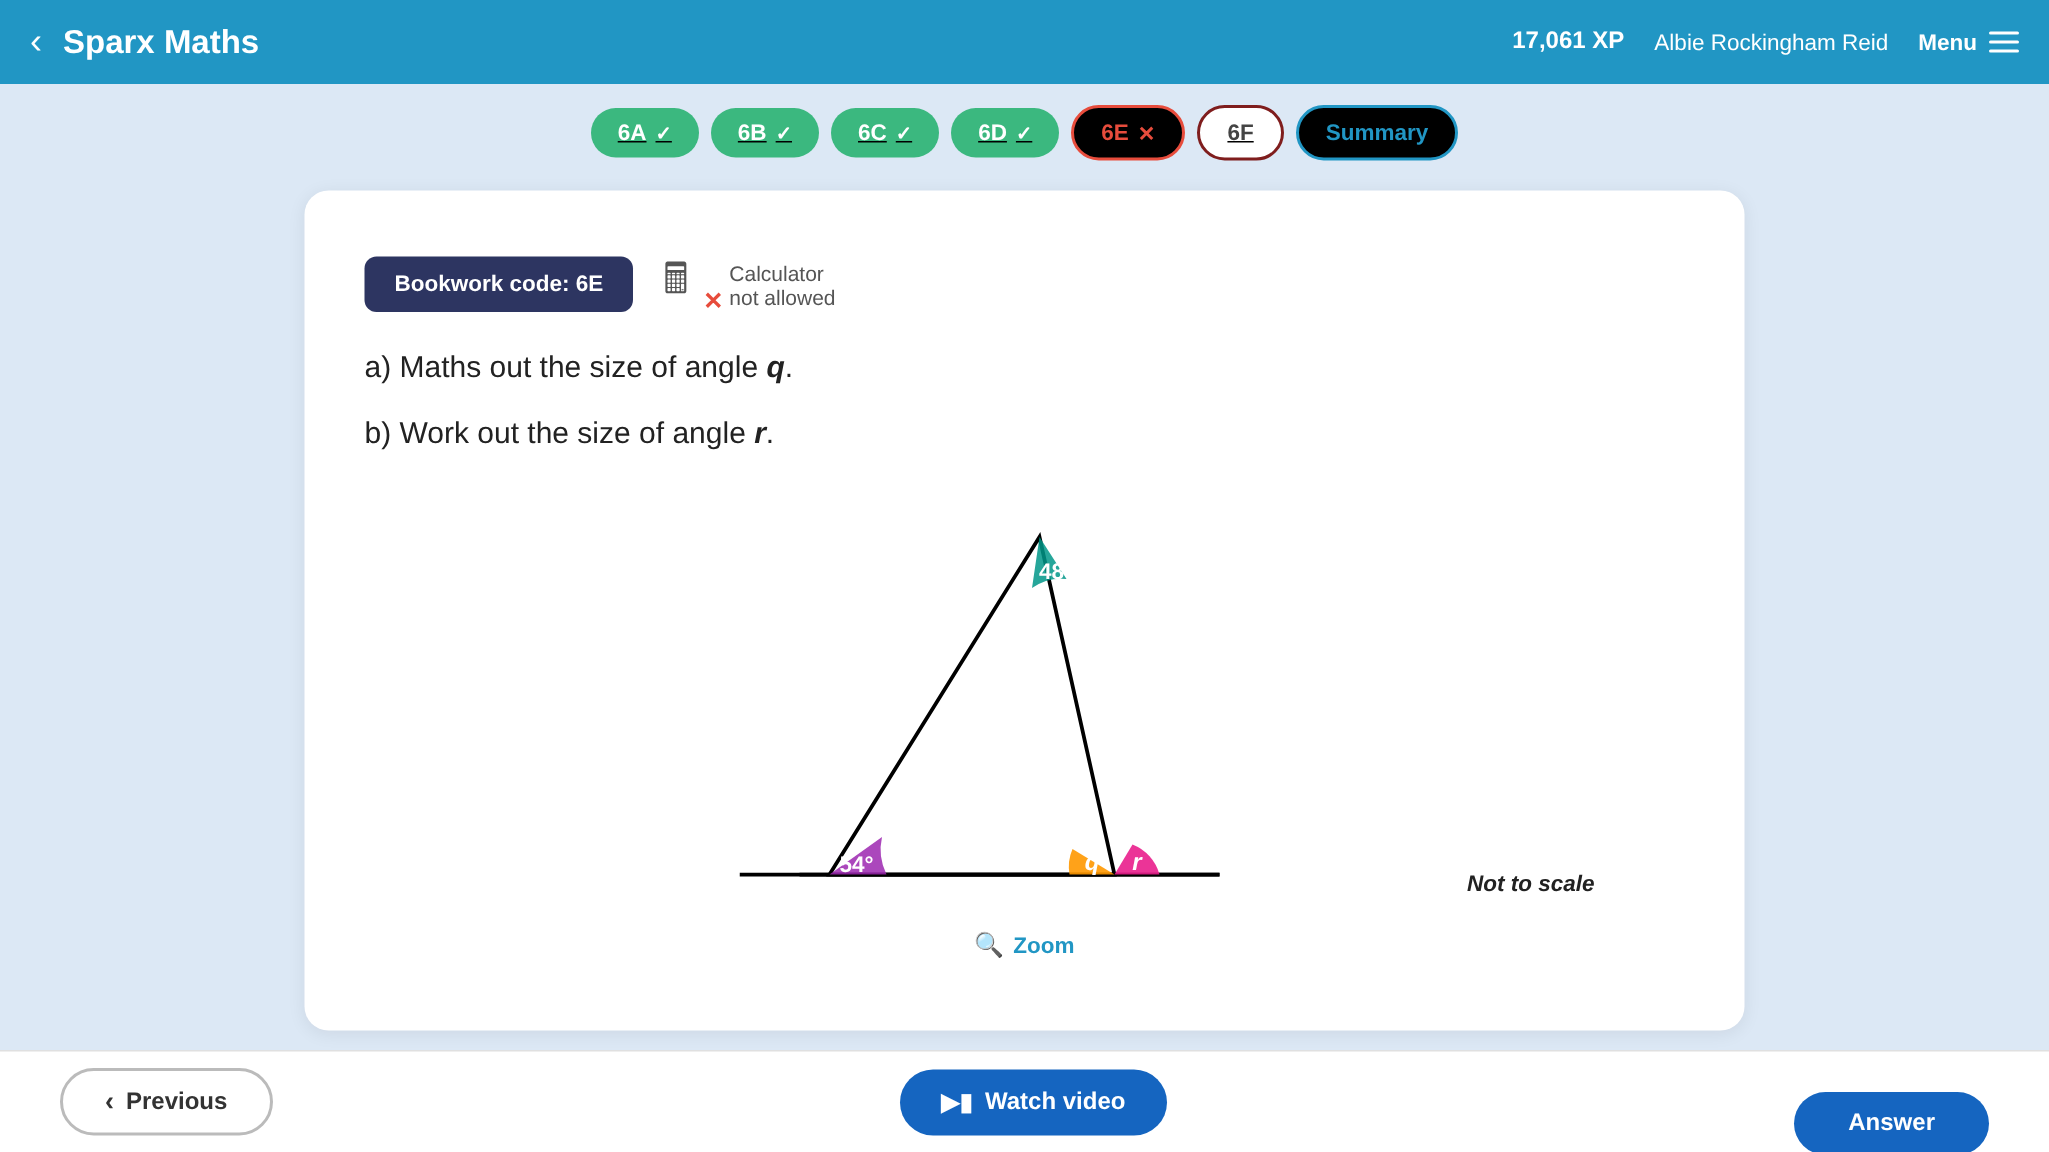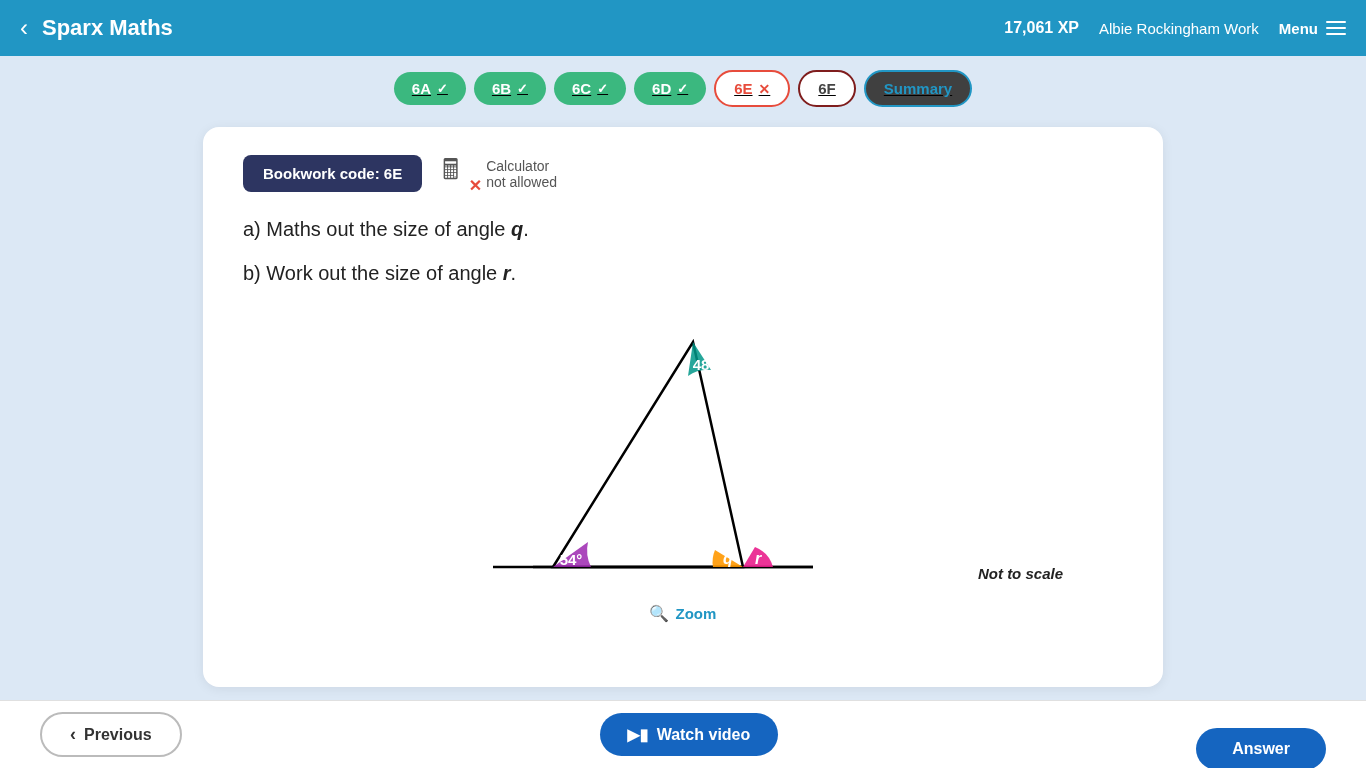--- a/index.html
+++ b/index.html
@@ -98,51 +98,51 @@
       font-size: 15px;
       font-weight: 600;
       cursor: pointer;
       border: none;
     }
     .tab-complete {
       background: #3bb87f;
       color: white;
     }
     .tab-active-error {
-      background: #ffffff;
+      background: #000000;
       color: #e74c3c;
       border: 2px solid #e74c3c;
     }
     .tab-inactive {
       background: white;
       color: #444;
       border: 2px solid #7f1d1d;
       align-items: flex-end;
     }
     .tab-summary {
-      background: #404040;
+      background: #000000;
       color: #2196c4;
       border: 2px solid #2196c4;
     }
     .check-icon { color: white; font-size: 13px; }
     .x-icon { color: #e74c3c; font-size: 14px; font-weight: 700; }
 
     
     .main-content {
       display: flex;
       justify-content: center;
       align-items: flex-start;
       padding: 10px 20px 0 20px;
     }
     .question-card {
       background: white;
       border-radius: 16px;
       width: 960px;
       min-height: 560px;
-      padding: 28px 40px 20px 40px;
+      padding: 44px 40px 20px 40px;
       box-shadow: 0 2px 12px rgba(0,0,0,0.07);
       position: relative;
     }
 
     
     .card-header {
       display: flex;
       align-items: center;
       gap: 20px;
       margin-bottom: 22px;
@@ -289,21 +289,21 @@
 
 <div class="header">
   <div class="header-left">
     <button class="back-btn">
       <span style="font-size:24px;font-weight:300;">‹</span>
     </button>
     <span class="logo-text">Sparx Maths</span>
   </div>
   <div class="header-right">
     <span class="xp-text">17,061 XP</span>
-    <span class="user-name">Albie Rockingham Work</span>
+    <span class="user-name">Albie Rockingham Reid</span>
     <button class="menu-btn">
       <span>Menu</span>
       <div class="hamburger">
         <span></span>
           <span></span>
           <span></span>
       </div>
     </button>
   </div>
 </div>

